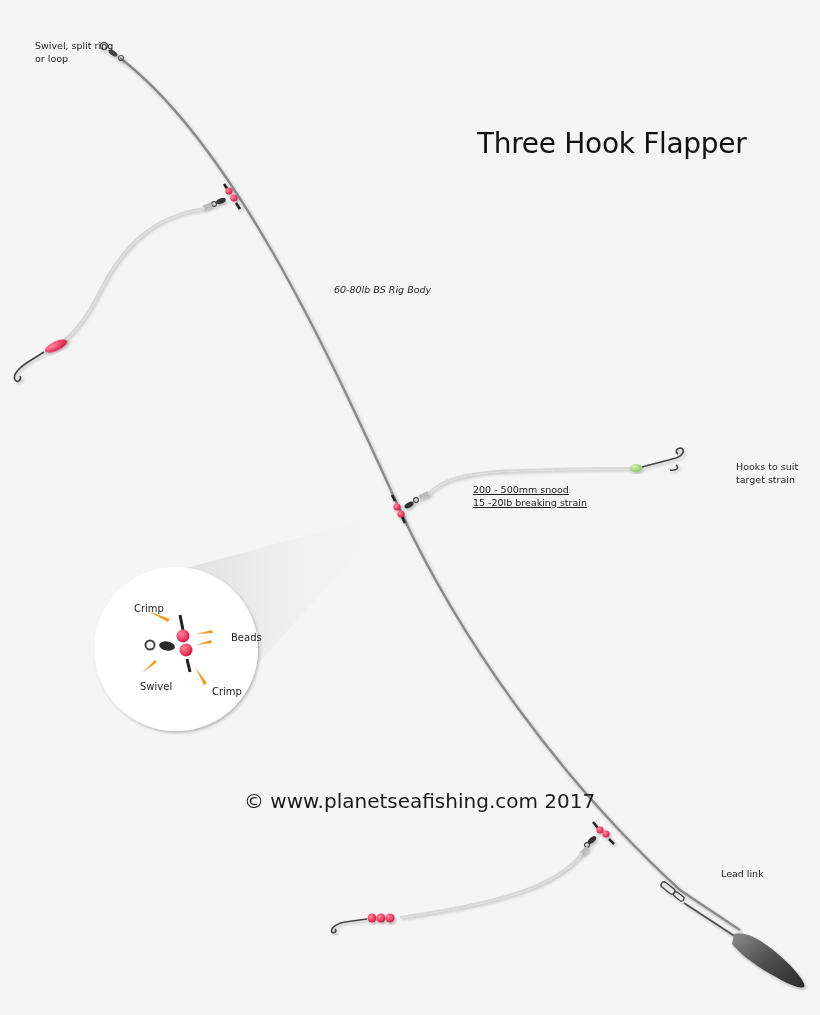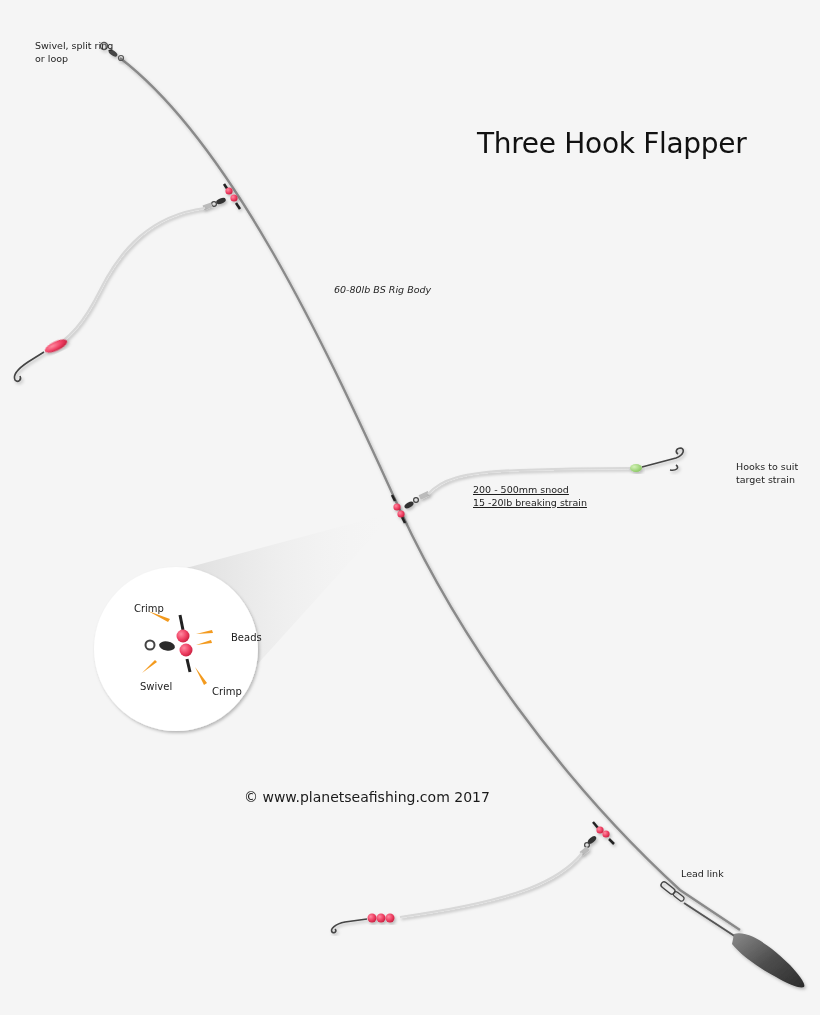--- a/index.html
+++ b/index.html
@@ -1,21 +1,21 @@
 <!DOCTYPE html>
 <html><head>
 <meta charset="utf-8">
 <style>
   html, body { margin: 0; padding: 0; }
   body { width: 820px; height: 1015px; background: #f5f5f5; position: relative; overflow: hidden;
          font-family: "DejaVu Sans", "Liberation Sans", sans-serif; color: #1a1a1a; }
   svg.art { position: absolute; left: 0; top: 0; width: 820px; height: 1015px; }
   .lbl { position: absolute; font-size: 9.5px; line-height: 12.5px; white-space: nowrap; color: #1d1d1d; margin-left: 16px; }
   .title { position: absolute; left: 477px; top: 127px; font-size: 28px; color: #111; white-space: nowrap; letter-spacing: -0.3px; }
-  .copy { position: absolute; left: 244px; top: 789px; font-size: 14px; color: #1a1a1a; white-space: nowrap; }
+  .copy { position: absolute; left: 244px; top: 789px; font-size: 20px; color: #1a1a1a; white-space: nowrap; }
   .small { font-size: 10px; }
 </style>
 </head>
 <body>
 
 <svg class="art" viewBox="0 0 820 1015" xmlns="http://www.w3.org/2000/svg">
   <defs>
     <radialGradient id="bead" cx="0.35" cy="0.35" r="0.7">
       <stop offset="0" stop-color="#ff8aa0"></stop>
       <stop offset="0.6" stop-color="#ee3f63"></stop>
@@ -130,20 +130,20 @@
 <div class="lbl" style="left:457px; top:484px;text-decoration:underline;">
   <div>200 - 500mm snood</div>
   <div>15 -20lb breaking strain</div>
 </div>
 
 <div class="lbl" style="left:720px; top:461px;">
   <div>Hooks to suit</div>
   <div>target strain</div>
 </div>
 
-<div class="lbl" style="left:665px; top:868px;">Lead link</div>
+<div class="lbl" style="left:705px; top:868px;">Lead link</div>
 
 <div class="lbl small" style="left:118px; top:603px;">Crimp</div>
 <div class="lbl small" style="left:215px; top:632px;text-align:center;">Beads</div>
 <div class="lbl small" style="left:124px; top:681px;">Swivel</div>
 <div class="lbl small" style="left:196px; top:686px;">Crimp</div>
 
 <div class="copy">© www.planetseafishing.com 2017</div>
 
 </body></html>

